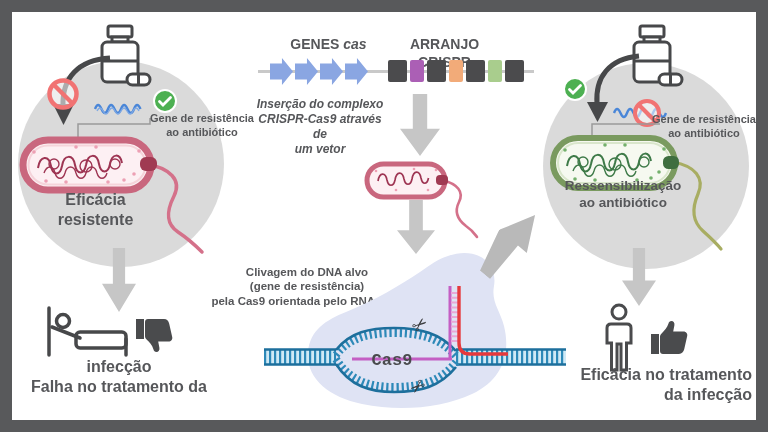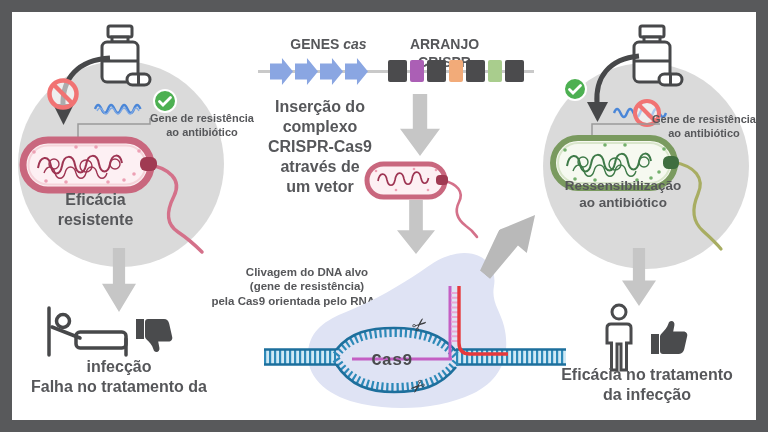--- a/index.html
+++ b/index.html
@@ -132,21 +132,21 @@
   <div class="abs crispr-row" style="left:388px;top:60px;">
       <div class="crispr-block repeat" style="background: rgb(75, 75, 77);"></div>
       <div class="crispr-block spacer" style="background: rgb(171, 95, 181);"></div>
       <div class="crispr-block repeat" style="background: rgb(75, 75, 77);"></div>
       <div class="crispr-block spacer" style="background: rgb(242, 171, 121);"></div>
       <div class="crispr-block repeat" style="background: rgb(75, 75, 77);"></div>
       <div class="crispr-block spacer" style="background: rgb(169, 205, 141);"></div>
       <div class="crispr-block repeat" style="background: rgb(75, 75, 77);"></div>
     </div>
 
-  <div class="abs lbl" style="left:252px;top:97px;width:136px;font-size:16px;">
+  <div class="abs lbl" style="left:252px;top:97px;width:136px;font-size:12px;font-style:italic;">
     <div>Inserção do complexo</div>
     <div>CRISPR-Cas9 através de</div>
     <div>um vetor</div>
   </div>
 
   <div class="abs block-arrow" style="left:400px;top:94px;width:40px;height:62px;"></div>
 
   <svg class="abs" style="left:362px;top:158px;" width="125" height="85" viewBox="0 0 125 85">
     <path d="M80 22 C96 26 102 34 97 44 C92 54 96 62 104 68 C110 72 112 75 115 79" fill="none" stroke="#d4718a" stroke-width="2.6" stroke-linecap="round"></path>
     <rect x="5" y="6" width="78" height="33" rx="16.5" fill="#fdf0f3" stroke="#c9677e" stroke-width="5"></rect>
@@ -269,17 +269,17 @@
 
   <svg class="abs" style="left:598px;top:303px;" width="42" height="70" viewBox="0 0 42 70">
     <g fill="#ffffff" stroke="#4a4b4d" stroke-width="3">
       <circle cx="21" cy="9" r="7"></circle>
       <path d="M13 21 h16 c2.5 0 4 1.6 4 4 v15 h-4.5 v27 h-5.5 v-26 h-4 v26 h-5.5 v-27 H9 v-15 c0 -2.4 1.5 -4 4 -4 z"></path>
     </g>
   </svg>
   <svg class="abs" style="left:648px;top:317px;" width="44" height="40" viewBox="0 0 44 40">
     <path d="M3 17 h8 v20 h-8 z M15 37 c-1.8 0 -3 -1.2 -3 -3 V20 c0 -1.5 0.6 -2.6 1.6 -3.6 c2.8 -2.6 5.6 -5.6 6.8 -9.6 c0.5 -1.8 1.4 -2.8 3 -2.8 c2.2 0 3.4 1.8 3 4.2 l-1.2 6.3 h10.4 c2.4 0 4.2 2.2 3.6 4.6 l-3 13.2 c-0.6 2.6 -2.4 4.7 -5.2 4.7 z" fill="#4a4b4d"></path>
   </svg>
-  <div class="abs lbl" style="left:542px;top:365px;width:210px;font-size:16px;">
+  <div class="abs lbl" style="left:542px;top:365px;width:210px;font-size:16px;text-align:right;">
     <div>Eficácia no tratamento</div>
     <div>da infecção</div>
   </div>
 </div>
 
 </body></html>

